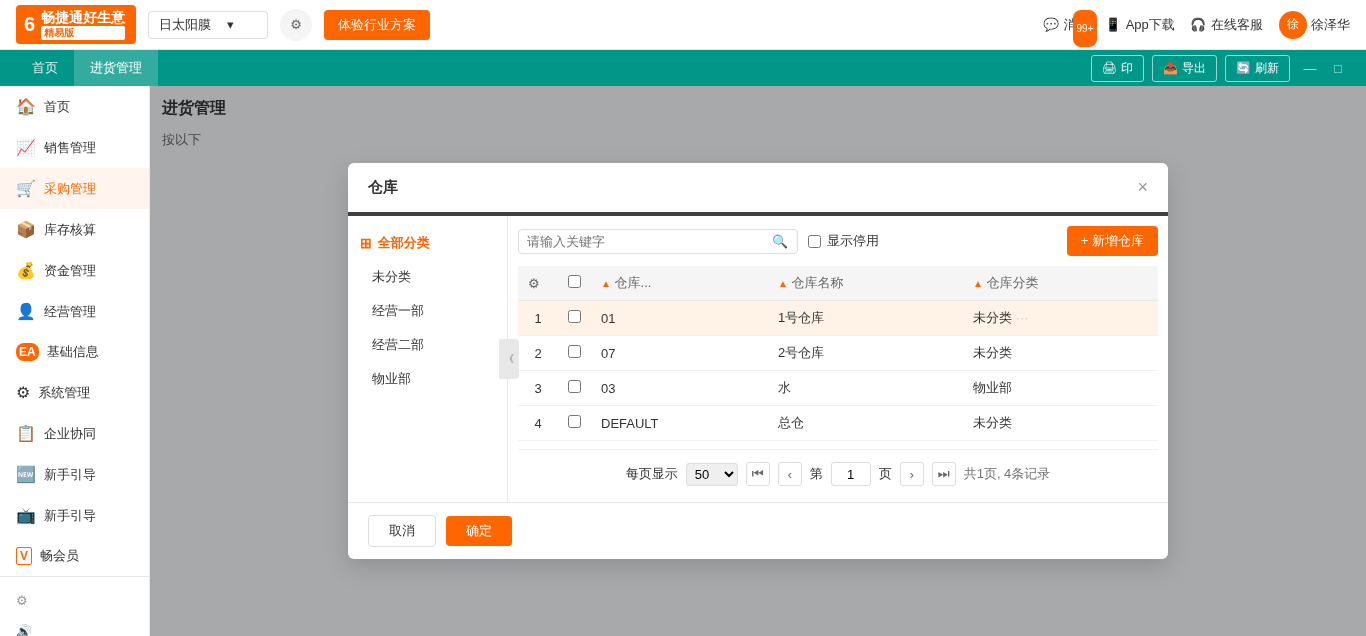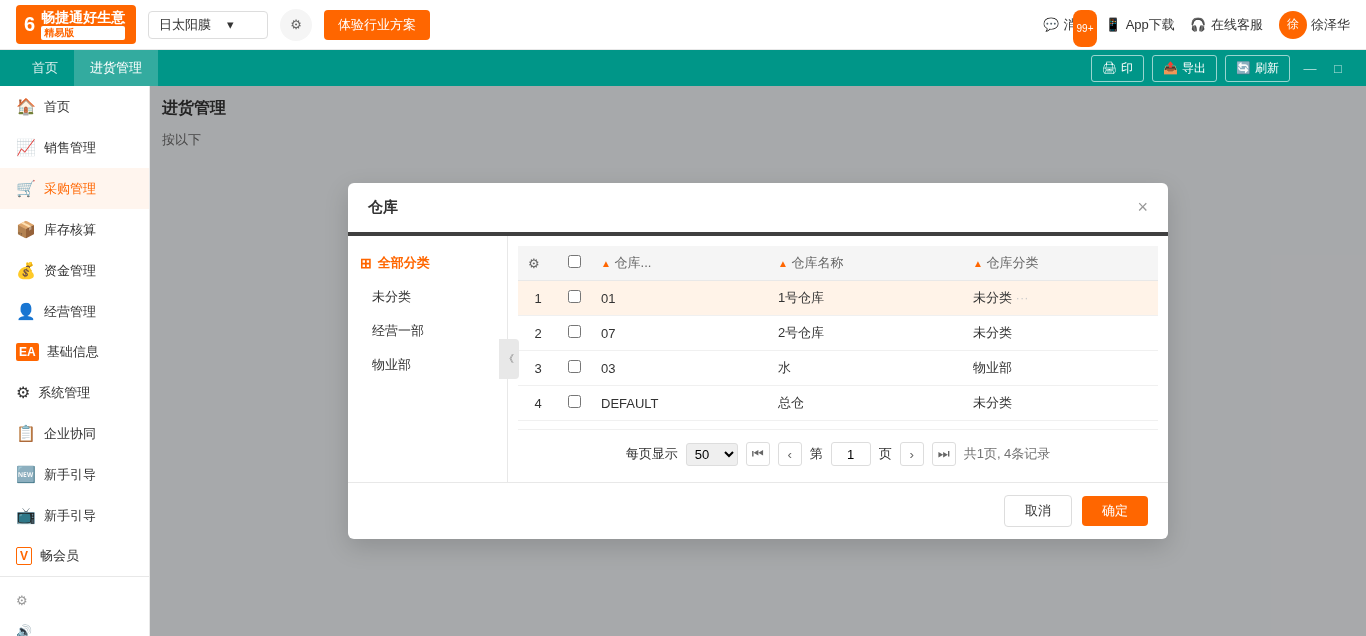--- a/index.html
+++ b/index.html
@@ -178,21 +178,21 @@
       width: 40px; height: 24px; border: 1px solid #ddd; border-radius: 3px;
       text-align: center; outline: none; font-size: 13px;
     }
     .per-page-select {
       border: 1px solid #ddd; border-radius: 3px; padding: 2px 4px; font-size: 13px; outline: none;
     }
     .page-info { color: #737373; }
 
     
     .modal-footer {
-      display: flex; align-items: center; justify-content: flex-end;
+      display: flex; align-items: center; 
       gap: 10px; padding: 12px 20px; border-top: 1px solid #e8e8e8;
     }
     .cancel-btn {
       padding: 6px 20px; border: 1px solid #ddd; border-radius: 4px;
       background: #fff; cursor: pointer; font-size: 13px; color: #333;
     }
     .confirm-btn {
       padding: 6px 20px; border: none; border-radius: 4px;
       background: #f60; color: #fff; cursor: pointer; font-size: 13px;
     }
@@ -281,21 +281,21 @@
     </div>
     <div class="sidebar-item">
       <span class="icon">💰</span>
       <span>资金管理</span>
     </div>
     <div class="sidebar-item">
       <span class="icon">👤</span>
       <span>经营管理</span>
     </div>
     <div class="sidebar-item">
-      <span class="icon" style="font-size:12px; font-weight:bold; background:#f60; color:#fff; padding:2px 3px; border-radius:2px;">EA</span>
+      <span class="icon" style="font-size:12px; font-weight:bold; background:#f60; color:#fff; padding:2px 3px; border-radius:8px;">EA</span>
       <span>基础信息</span>
     </div>
     <div class="sidebar-item">
       <span class="icon">⚙</span>
       <span>系统管理</span>
     </div>
     <div class="sidebar-item">
       <span class="icon">📋</span>
       <span>企业协同</span>
     </div>
@@ -337,28 +337,40 @@
 
         <div class="modal-body">
 
           <div class="cat-sidebar">
             <div class="cat-header">
               <span style="font-size:14px;">⊞</span>
               <span>全部分类</span>
             </div>
             <div class="cat-item">未分类</div>
             <div class="cat-item">经营一部</div>
+            <div class="cat-item">经营二部</div>
             <div class="cat-item">物业部</div>
             <div class="cat-collapse-btn">
               <span>《</span>
             </div>
           </div>
 
           <div class="table-area">
 
+            <div class="table-toolbar">
+              <div class="search-input-wrap">
+                <input class="search-input" type="text" placeholder="请输入关键字" style="">
+                <span style="color:#999;">🔍</span>
+              </div>
+              <label class="checkbox-label">
+                <input type="checkbox" style="">
+                <span>显示停用</span>
+              </label>
+              <button class="new-btn">+ 新增仓库</button>
+            </div>
 
             <table class="data-table">
               <thead>
                 <tr>
                   <th class="th-gear">⚙</th>
                   <th class="th-cb"><input type="checkbox" style=""></th>
                   <th>
                     <span class="sort-icon">▲</span> 仓库...
                   </th>
                   <th>

